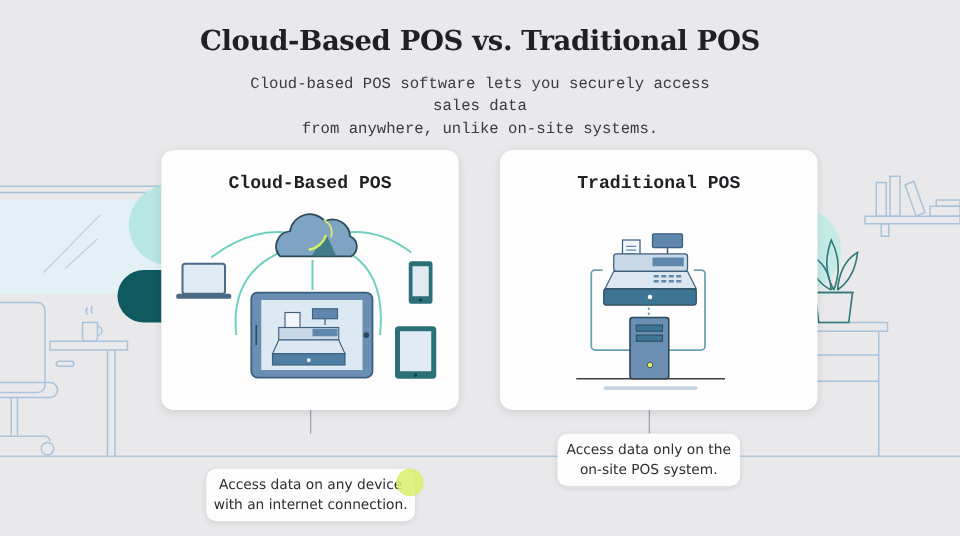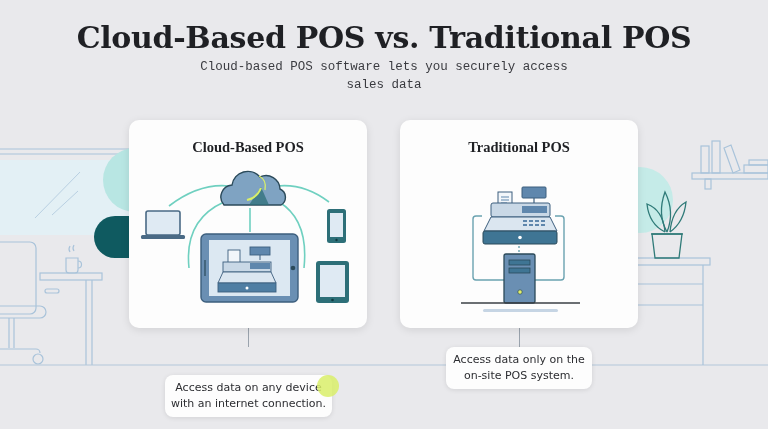--- a/index.html
+++ b/index.html
@@ -1,21 +1,21 @@
 <!DOCTYPE html>
 <html><head>
 <meta charset="utf-8">
 <style>
   html,body{margin:0;padding:0;}
   body{width:768px;height:429px;overflow:hidden;background:#e9e9ec;position:relative;font-family:"DejaVu Serif",serif;}
   .bg{position:absolute;inset:0;}
-  .title{position:absolute;left:0;right:0;top:20px;text-align:center;font-family:"DejaVu Serif",serif;font-weight:bold;font-size:30px;color:#1f2024;letter-spacing:-0.3px;}
+  .title{position:absolute;left:0;right:0;top:20px;text-align:center;font-family:"DejaVu Serif",serif;font-weight:bold;font-size:22px;color:#1f2024;letter-spacing:-0.3px;}
   .subtitle{position:absolute;left:184px;width:400px;top:58px;text-align:center;font-family:Liberation Mono, monospace;font-size:12.5px;line-height:18px;color:#3a3b40;}
   .card{position:absolute;top:120px;width:238px;height:208px;background:#fdfdfd;border-radius:10px;box-shadow:0 2px 8px rgba(0,0,0,0.10);}
-  .card-title{position:absolute;left:0;right:0;top:19px;text-align:center;font-family:Liberation Serif, serif;font-weight:bold;font-size:14.5px;color:#1f2024;}
+  .card-title{position:absolute;left:0;right:0;top:19px;text-align:center;font-family:Liberation Mono, monospace;font-weight:bold;font-size:14.5px;color:#1f2024;}
   .card svg{position:absolute;left:0;top:0;}
   .connector{position:absolute;width:1px;background:#9aa3ad;}
   .callout{position:absolute;top:347px;height:42px;background:#fdfdfd;border-radius:8px;box-shadow:0 1px 5px rgba(0,0,0,0.10);display:flex;align-items:center;justify-content:center;text-align:center;font-family:"DejaVu Sans",sans-serif;font-size:11px;line-height:16px;color:#2c2d31;}
   .cursor-dot{position:absolute;left:317px;top:375px;width:22px;height:22px;border-radius:50%;background:#d9ef6a;opacity:0.85;}
 </style>
 </head>
 <body>
 
 <svg class="bg" width="768" height="429" viewBox="0 0 768 429">
 
@@ -72,20 +72,21 @@
     <line x1="651" y1="234" x2="683" y2="234"></line>
     <path d="M667 232 q-10 -18 -2 -40 q10 20 2 40"></path>
     <path d="M665 232 q-16 -8 -18 -28 q16 6 18 28"></path>
     <path d="M670 232 q14 -10 16 -30 q-14 8 -16 30"></path>
   </g>
 </svg>
 
 <div class="title">Cloud-Based POS vs. Traditional POS</div>
 <div class="subtitle">
   <div>Cloud-based POS software lets you securely access sales data</div>
+  <div>from anywhere, unlike on-site systems.</div>
 </div>
 
 <div class="connector" style="left:248px;top:328px;height:19px;"></div>
 <div class="connector" style="left:519px;top:328px;height:19px;"></div>
 
 <div class="card" style="left:129px;">
   <div class="card-title">Cloud-Based POS</div>
   <svg width="238" height="208" viewBox="0 0 238 208">
 
     <g fill="none" stroke="#6fd0c0" stroke-width="1.6">
@@ -130,21 +131,21 @@
       <line x1="131" y1="135" x2="131" y2="140" stroke="#3d5f7e"></line>
       <rect x="94" y="142" width="48" height="10" fill="#c9d8e6" stroke="#3d5f7e" stroke-width="0.9"></rect>
       <rect x="121" y="143" width="20" height="6" fill="#5f87ad"></rect>
       <path d="M94 152 h48 l5 11 h-58 z" fill="#dbe6f0" stroke="#3d5f7e" stroke-width="0.9"></path>
       <rect x="89" y="163" width="58" height="9" fill="#4f7ea3" stroke="#3d5f7e" stroke-width="0.9"></rect>
       <circle cx="118" cy="168" r="1.5" fill="#fff"></circle>
     </g>
   </svg>
 </div>
 
-<div class="card" style="left:400px;">
+<div class="card" style="left:400px;padding-left:16px;">
   <div class="card-title">Traditional POS</div>
   <svg width="238" height="208" viewBox="0 0 238 208">
     <g fill="none" stroke="#6aa2b0" stroke-width="1.4">
       <path d="M82 96 h-6 a3 3 0 0 0 -3 3 v58 a3 3 0 0 0 3 3 h28"></path>
       <path d="M155 96 h6 a3 3 0 0 1 3 3 v58 a3 3 0 0 1 -3 3 h-28"></path>
       <line x1="119" y1="126" x2="119" y2="134" stroke-dasharray="2,2"></line>
     </g>
     <g>
       <rect x="98" y="72" width="14" height="19" fill="#f2f6fa" stroke="#3d5f7e" stroke-width="1"></rect>
       <line x1="101" y1="77" x2="109" y2="77" stroke="#5f87ad"></line>

